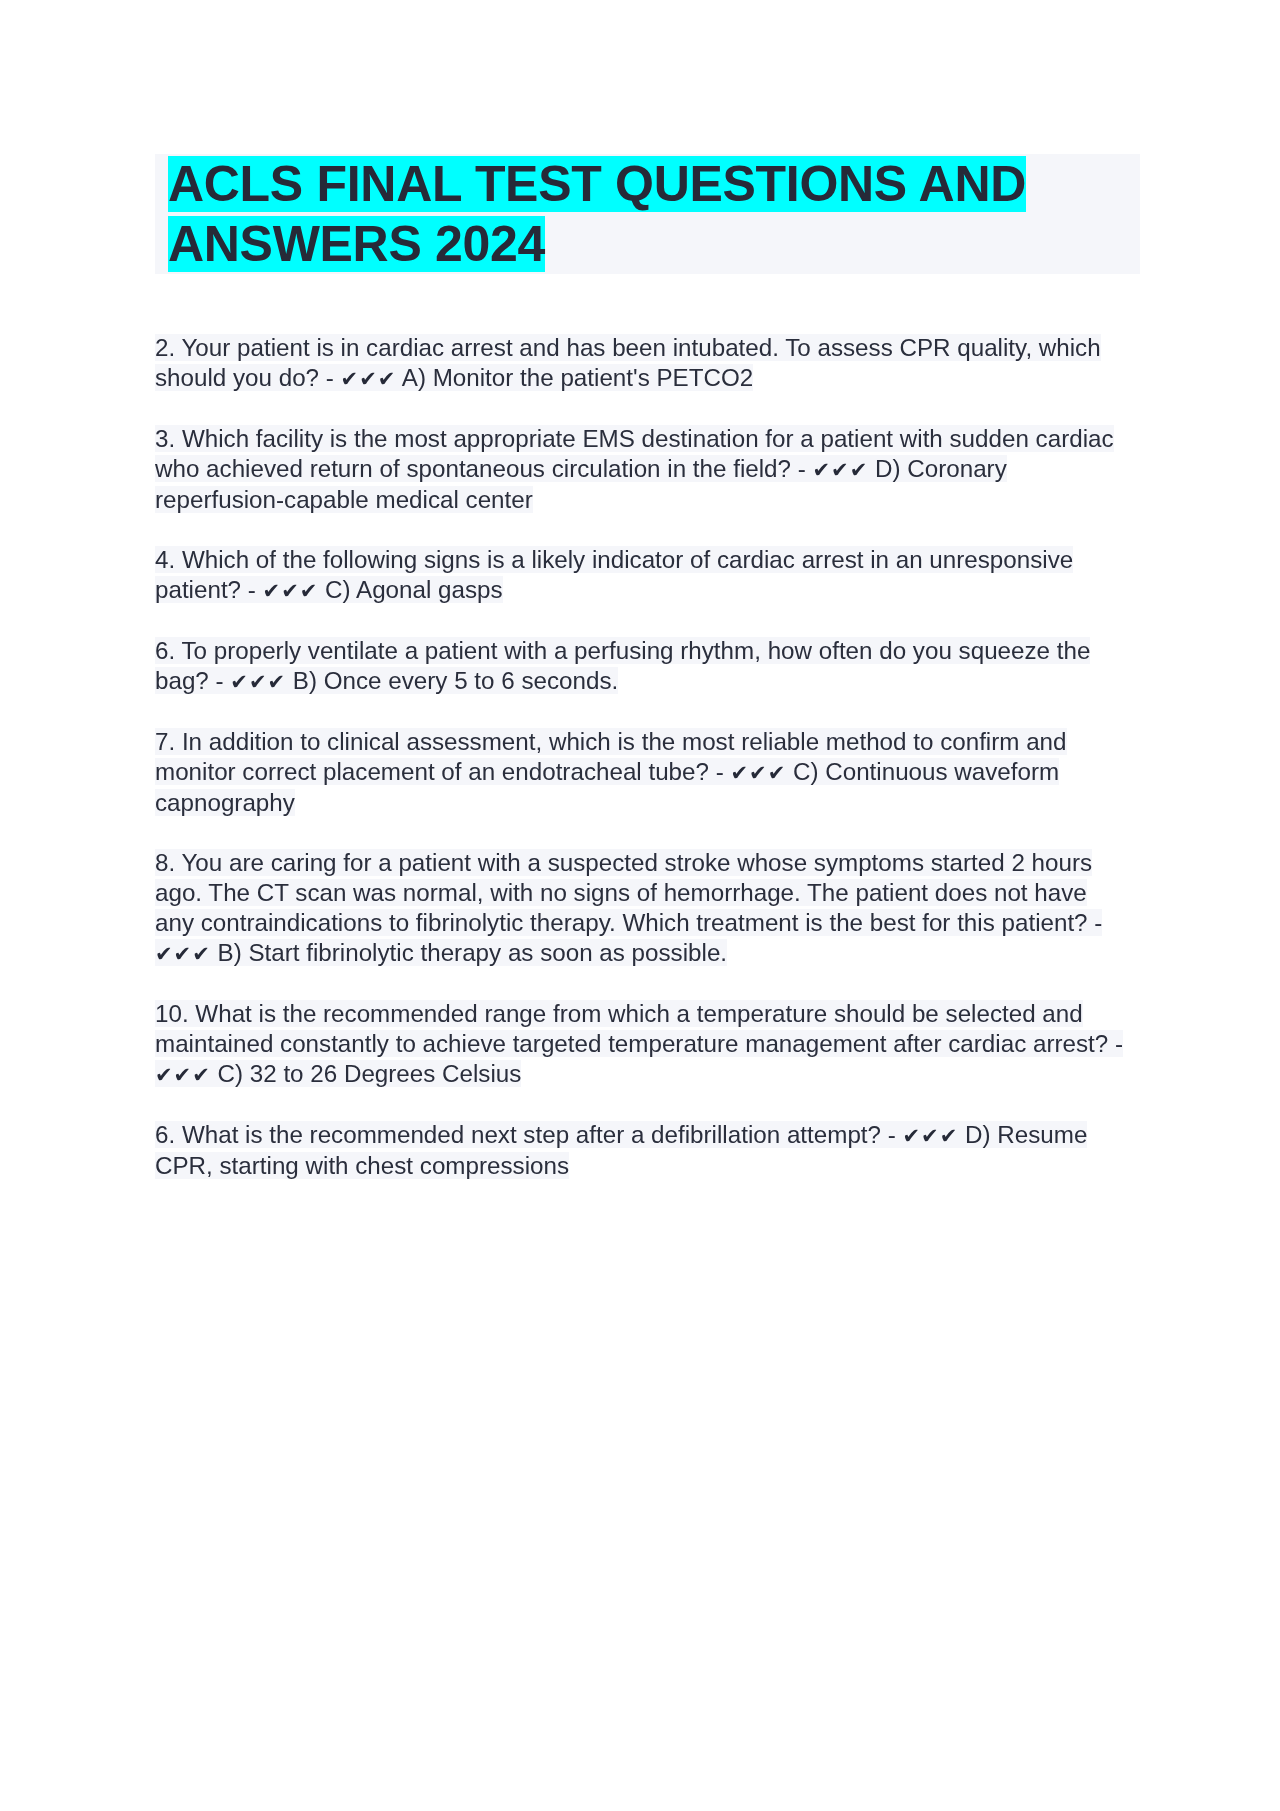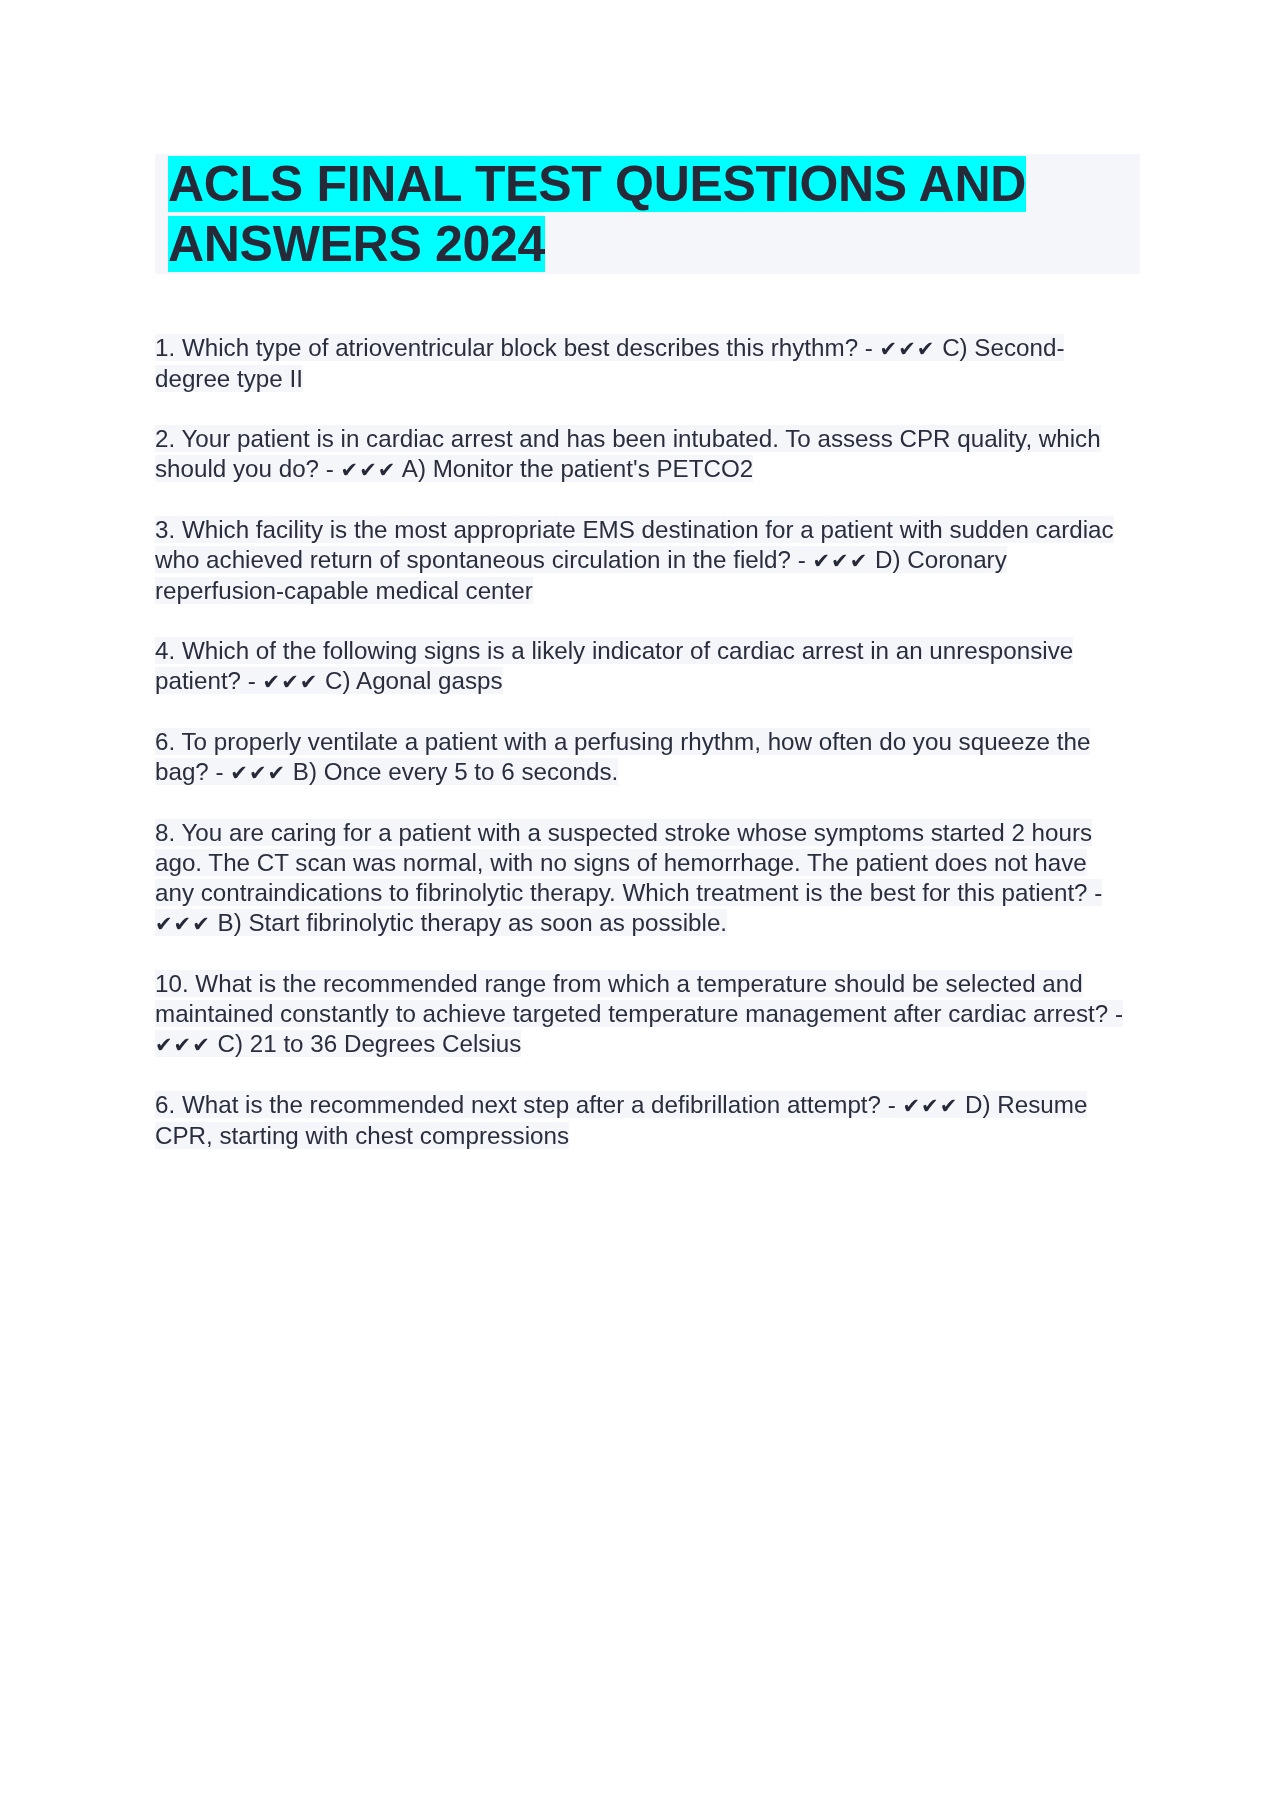--- a/index.html
+++ b/index.html
@@ -65,34 +65,34 @@
   </style>
 </head>
 <body>
 
 <div class="page">
   <div class="title-block">
     <h1 class="title"><span class="hl">ACLS FINAL TEST QUESTIONS AND ANSWERS 2024</span></h1>
   </div>
 
   <div class="qa-list">
-    <p class="qa"><span class="hl"><span>1. Which type of atrioventricular block best describes this rhythm?</span><span> - </span><span class="check">✔✔✔</span> <span>C) Second-degree type II</span></span></p>
 
     <p class="qa"><span class="hl"><span>2. Your patient is in cardiac arrest and has been intubated. To assess CPR quality, which should you do?</span><span> - </span><span class="check">✔✔✔</span> <span>A) Monitor the patient's PETCO2</span></span></p>
 
     <p class="qa"><span class="hl"><span>3. Which facility is the most appropriate EMS destination for a patient with sudden cardiac who achieved return of spontaneous circulation in the field?</span><span> - </span><span class="check">✔✔✔</span> <span>D) Coronary reperfusion-capable medical center</span></span></p>
 
     <p class="qa"><span class="hl"><span>4. Which of the following signs is a likely indicator of cardiac arrest in an unresponsive patient?</span><span> - </span><span class="check">✔✔✔</span> <span>C) Agonal gasps</span></span></p>
 
 
     <p class="qa"><span class="hl"><span>6. To properly ventilate a patient with a perfusing rhythm, how often do you squeeze the bag?</span><span> - </span><span class="check">✔✔✔</span> <span>B) Once every 5 to 6 seconds.</span></span></p>
 
+    <p class="qa"><span class="hl"><span>7. In addition to clinical assessment, which is the most reliable method to confirm and monitor correct placement of an endotracheal tube?</span><span> - </span><span class="check">✔✔✔</span> <span>C) Continuous waveform capnography</span></span></p>
 
     <p class="qa"><span class="hl"><span>8. You are caring for a patient with a suspected stroke whose symptoms started 2 hours ago. The CT scan was normal, with no signs of hemorrhage. The patient does not have any contraindications to fibrinolytic therapy. Which treatment is the best for this patient?</span><span> - </span><span class="check">✔✔✔</span> <span>B) Start fibrinolytic therapy as soon as possible.</span></span></p>
 
 
-    <p class="qa"><span class="hl"><span>10. What is the recommended range from which a temperature should be selected and maintained constantly to achieve targeted temperature management after cardiac arrest?</span><span> - </span><span class="check">✔✔✔</span> <span>C) 21 to 36 Degrees Celsius</span></span></p>
+    <p class="qa"><span class="hl"><span>10. What is the recommended range from which a temperature should be selected and maintained constantly to achieve targeted temperature management after cardiac arrest?</span><span> - </span><span class="check">✔✔✔</span> <span>C) 32 to 26 Degrees Celsius</span></span></p>
 
 
 
     <p class="qa"><span class="hl"><span>6. What is the recommended next step after a defibrillation attempt?</span><span> - </span><span class="check">✔✔✔</span> <span>D) Resume CPR, starting with chest compressions</span></span></p>
   </div>
 </div>
 
 </body></html>

